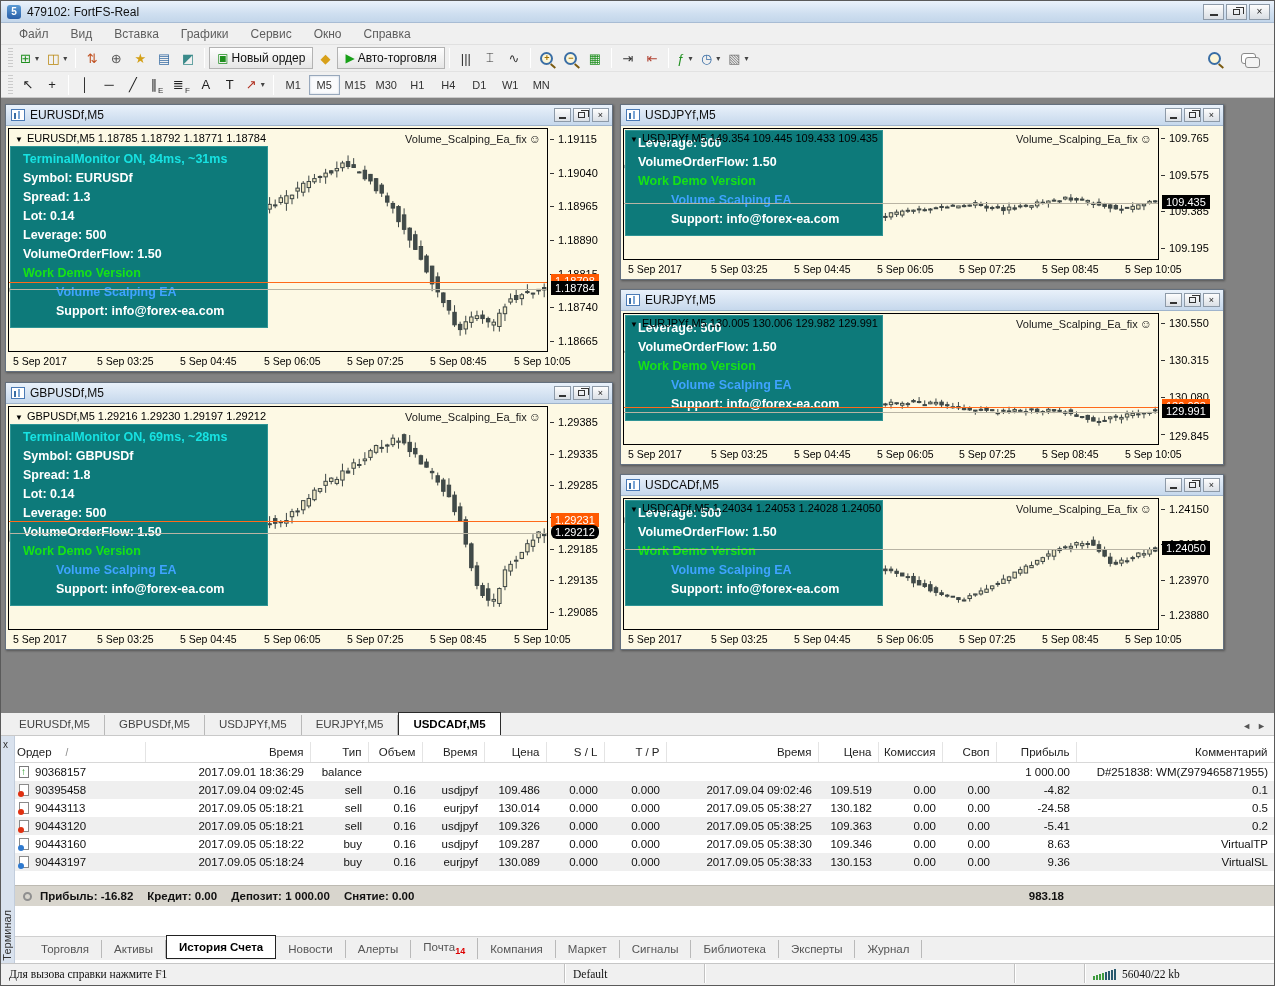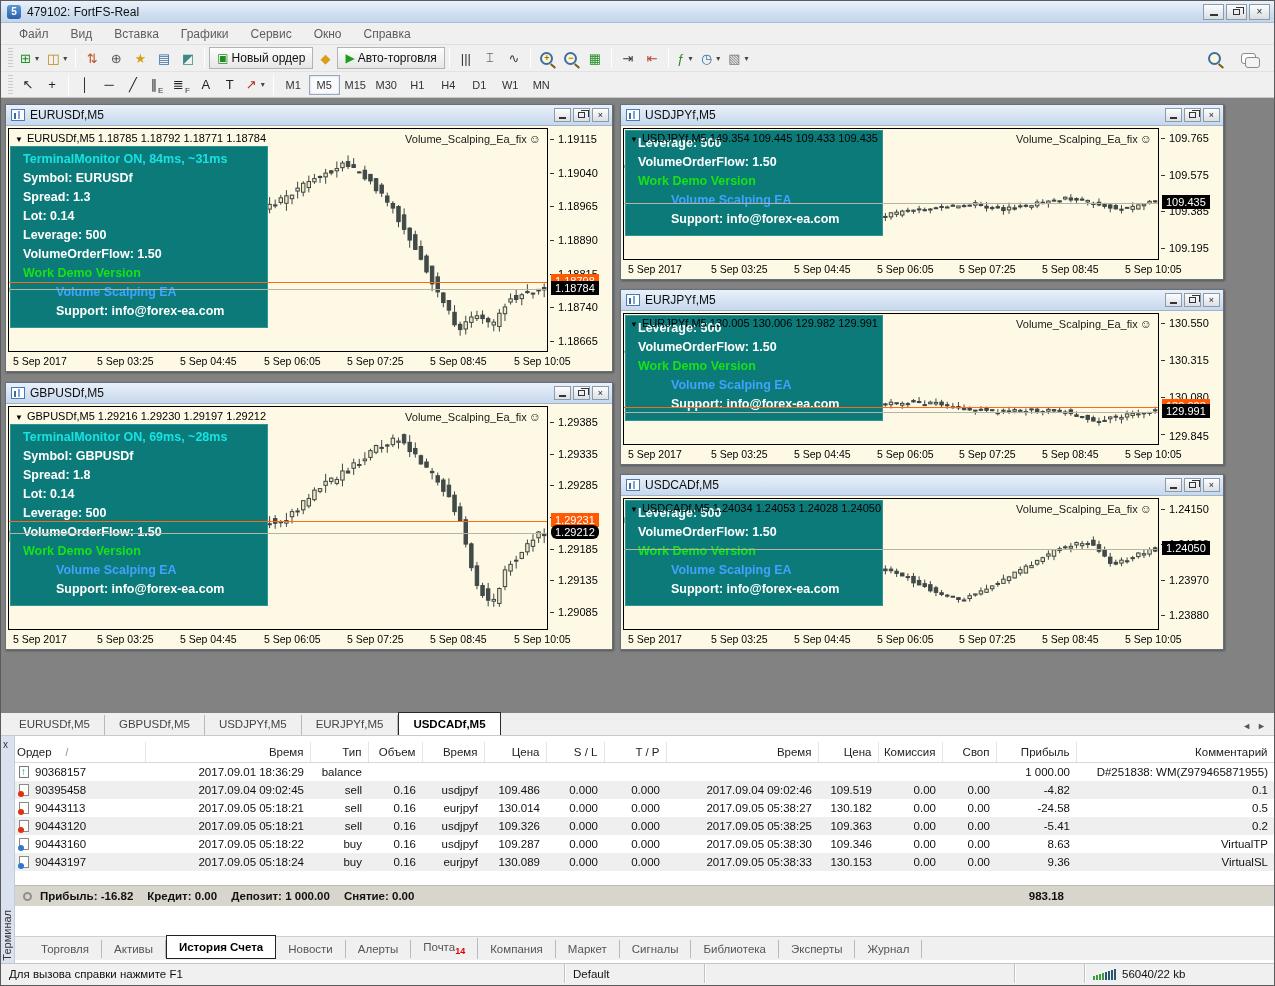--- a/index.html
+++ b/index.html
@@ -115,21 +115,21 @@
   #summary-parts{display:flex;gap:14px;}
   #summary-balance{position:absolute;right:210px;font-weight:bold;}
   
   #terminal-tabs{position:absolute;left:14px;right:0;top:200px;height:24px;background:#f0f0f0;
     border-top:1px solid #cfcfcf;display:flex;align-items:center;padding-left:14px;}
   .t-tab{padding:3px 12px;font-size:11.5px;color:#555;border-right:1px solid #b9b9b9;position:relative;}
   .t-tab.active{background:#fff;border:1px solid #222;font-weight:bold;color:#000;margin-top:-4px;padding-top:5px;padding-bottom:5px;}
   .t-tab sub.badge{color:#d00;font-size:9px;font-weight:bold;}
   
   #statusbar{position:absolute;left:0;top:962px;right:0;height:20px;background:#f0f0f0;border-top:1px solid #c6c6c6;
-    display:flex;align-items:stretch;font-size:11.5px;color:#111;}
+    display:flex;align-items:stretch;font-size:11.5px;color:#111;font-family:Liberation Serif, serif;}
   .sb-cell{display:flex;align-items:center;padding:0 8px;border-left:1px solid #c2c2c2;box-shadow:inset 1px 0 0 #fff;}
   #sb-help{flex:1;border-left:none;box-shadow:none;}
   #sb-profile{width:140px;}
   #sb-e1{width:310px;}#sb-e2{width:70px;}
   #sb-conn{width:190px;justify-content:flex-start;gap:6px;}
   #conn-bars{display:flex;align-items:flex-end;gap:1px;height:12px;}
   #conn-bars i{width:2px;display:block;}
 </style>
 </head>
 <body>

